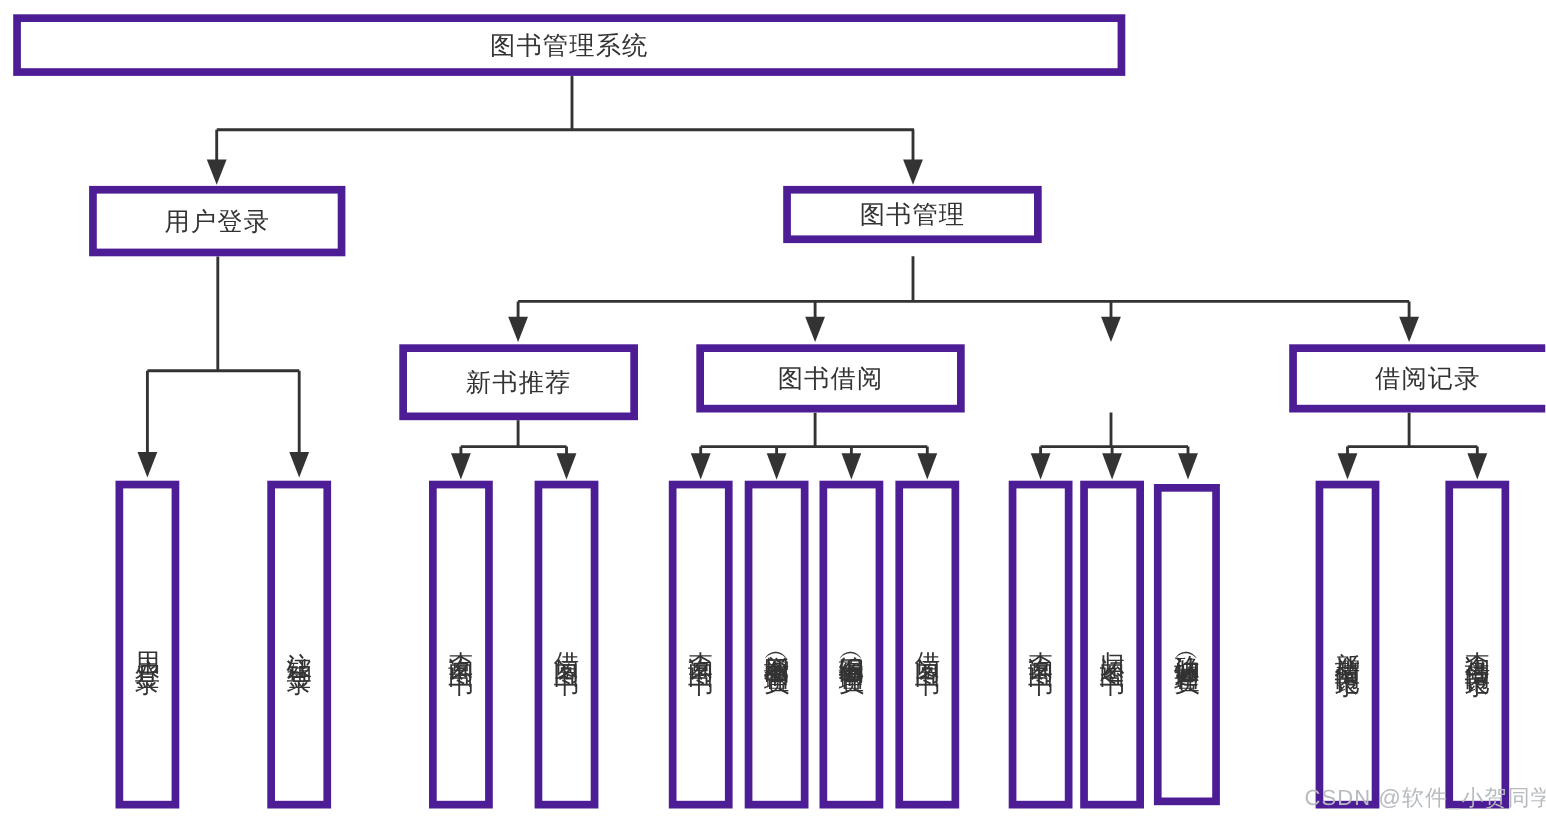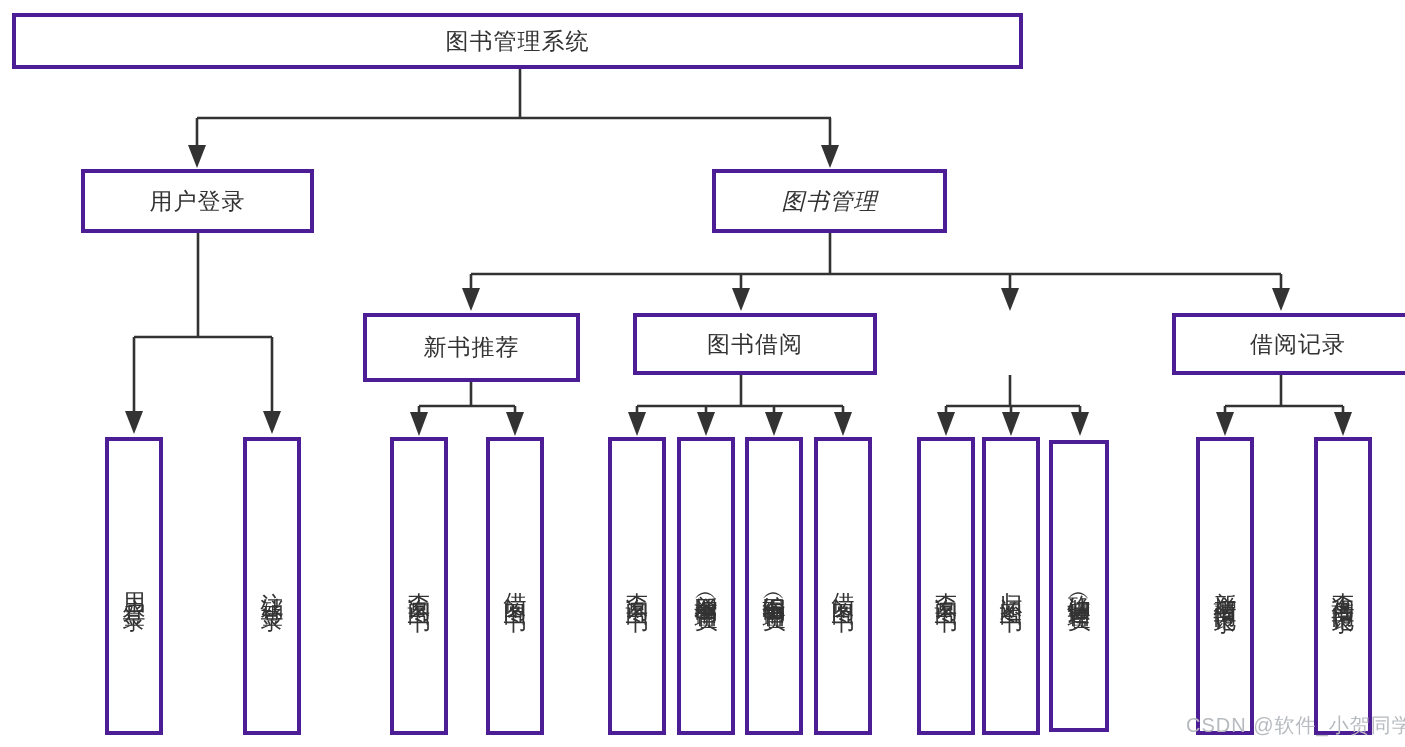--- a/index.html
+++ b/index.html
@@ -6,21 +6,21 @@
   .canvas{
     position:relative;
     width:1405px;height:747px;
     background:#ffffff;
     font-family:"Liberation Sans", sans-serif;
     overflow:hidden;
   }
   .node{
     position:absolute;
     background:#ffffff;
-    border:4px solid #4c1d95;
+    border:7px solid #4c1d95;
     box-sizing:border-box;
     display:flex;
     align-items:center;
     justify-content:center;
     color:#333333;
   }
   .hbox{
     font-size:23px;
     letter-spacing:1px;
   }
@@ -113,21 +113,21 @@
     </g>
   </svg>
 
   <div class="node hbox" style="left:12px;top:13px;width:1011px;height:56px;">
     <span>图书管理系统</span>
   </div>
 
   <div class="node hbox" style="left:81px;top:169px;width:233px;height:64px;">
     <span>用户登录</span>
   </div>
-  <div class="node hbox" style="left:712px;top:169px;width:235px;height:64px;font-style:italic;">
+  <div class="node hbox" style="left:712px;top:169px;width:235px;height:52px;">
     <span>图书管理</span>
   </div>
 
   <div class="node hbox" style="left:363px;top:313px;width:217px;height:69px;">
     <span>新书推荐</span>
   </div>
   <div class="node hbox" style="left:633px;top:313px;width:244px;height:62px;">
     <span>图书借阅</span>
   </div>
   <div class="node hbox" style="left:1172px;top:313px;width:252px;height:62px;">

